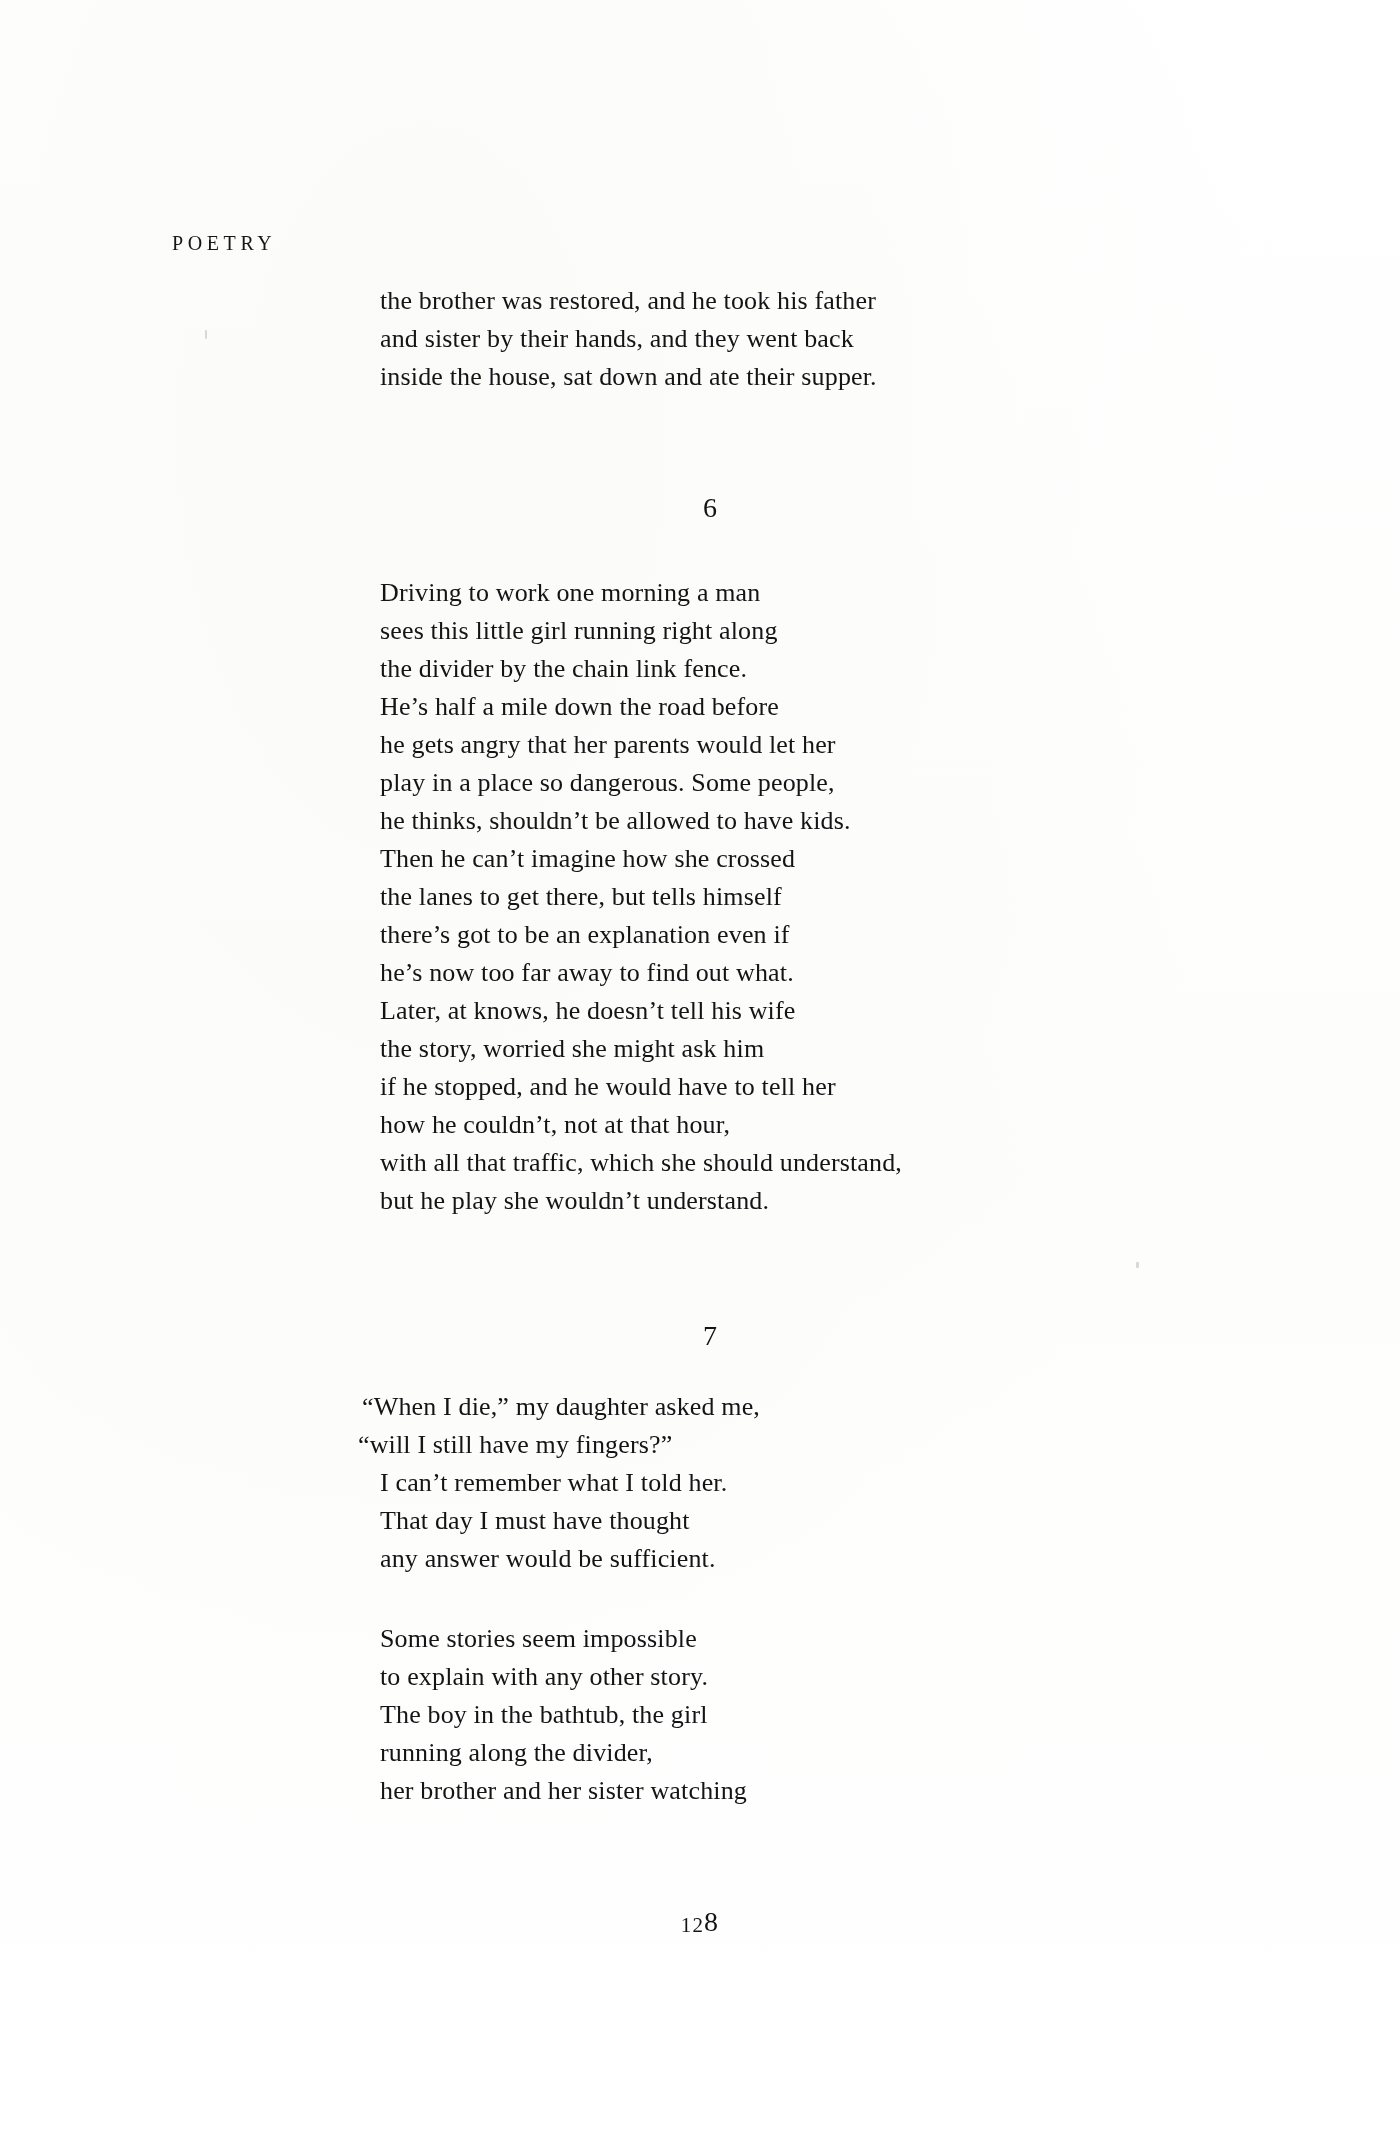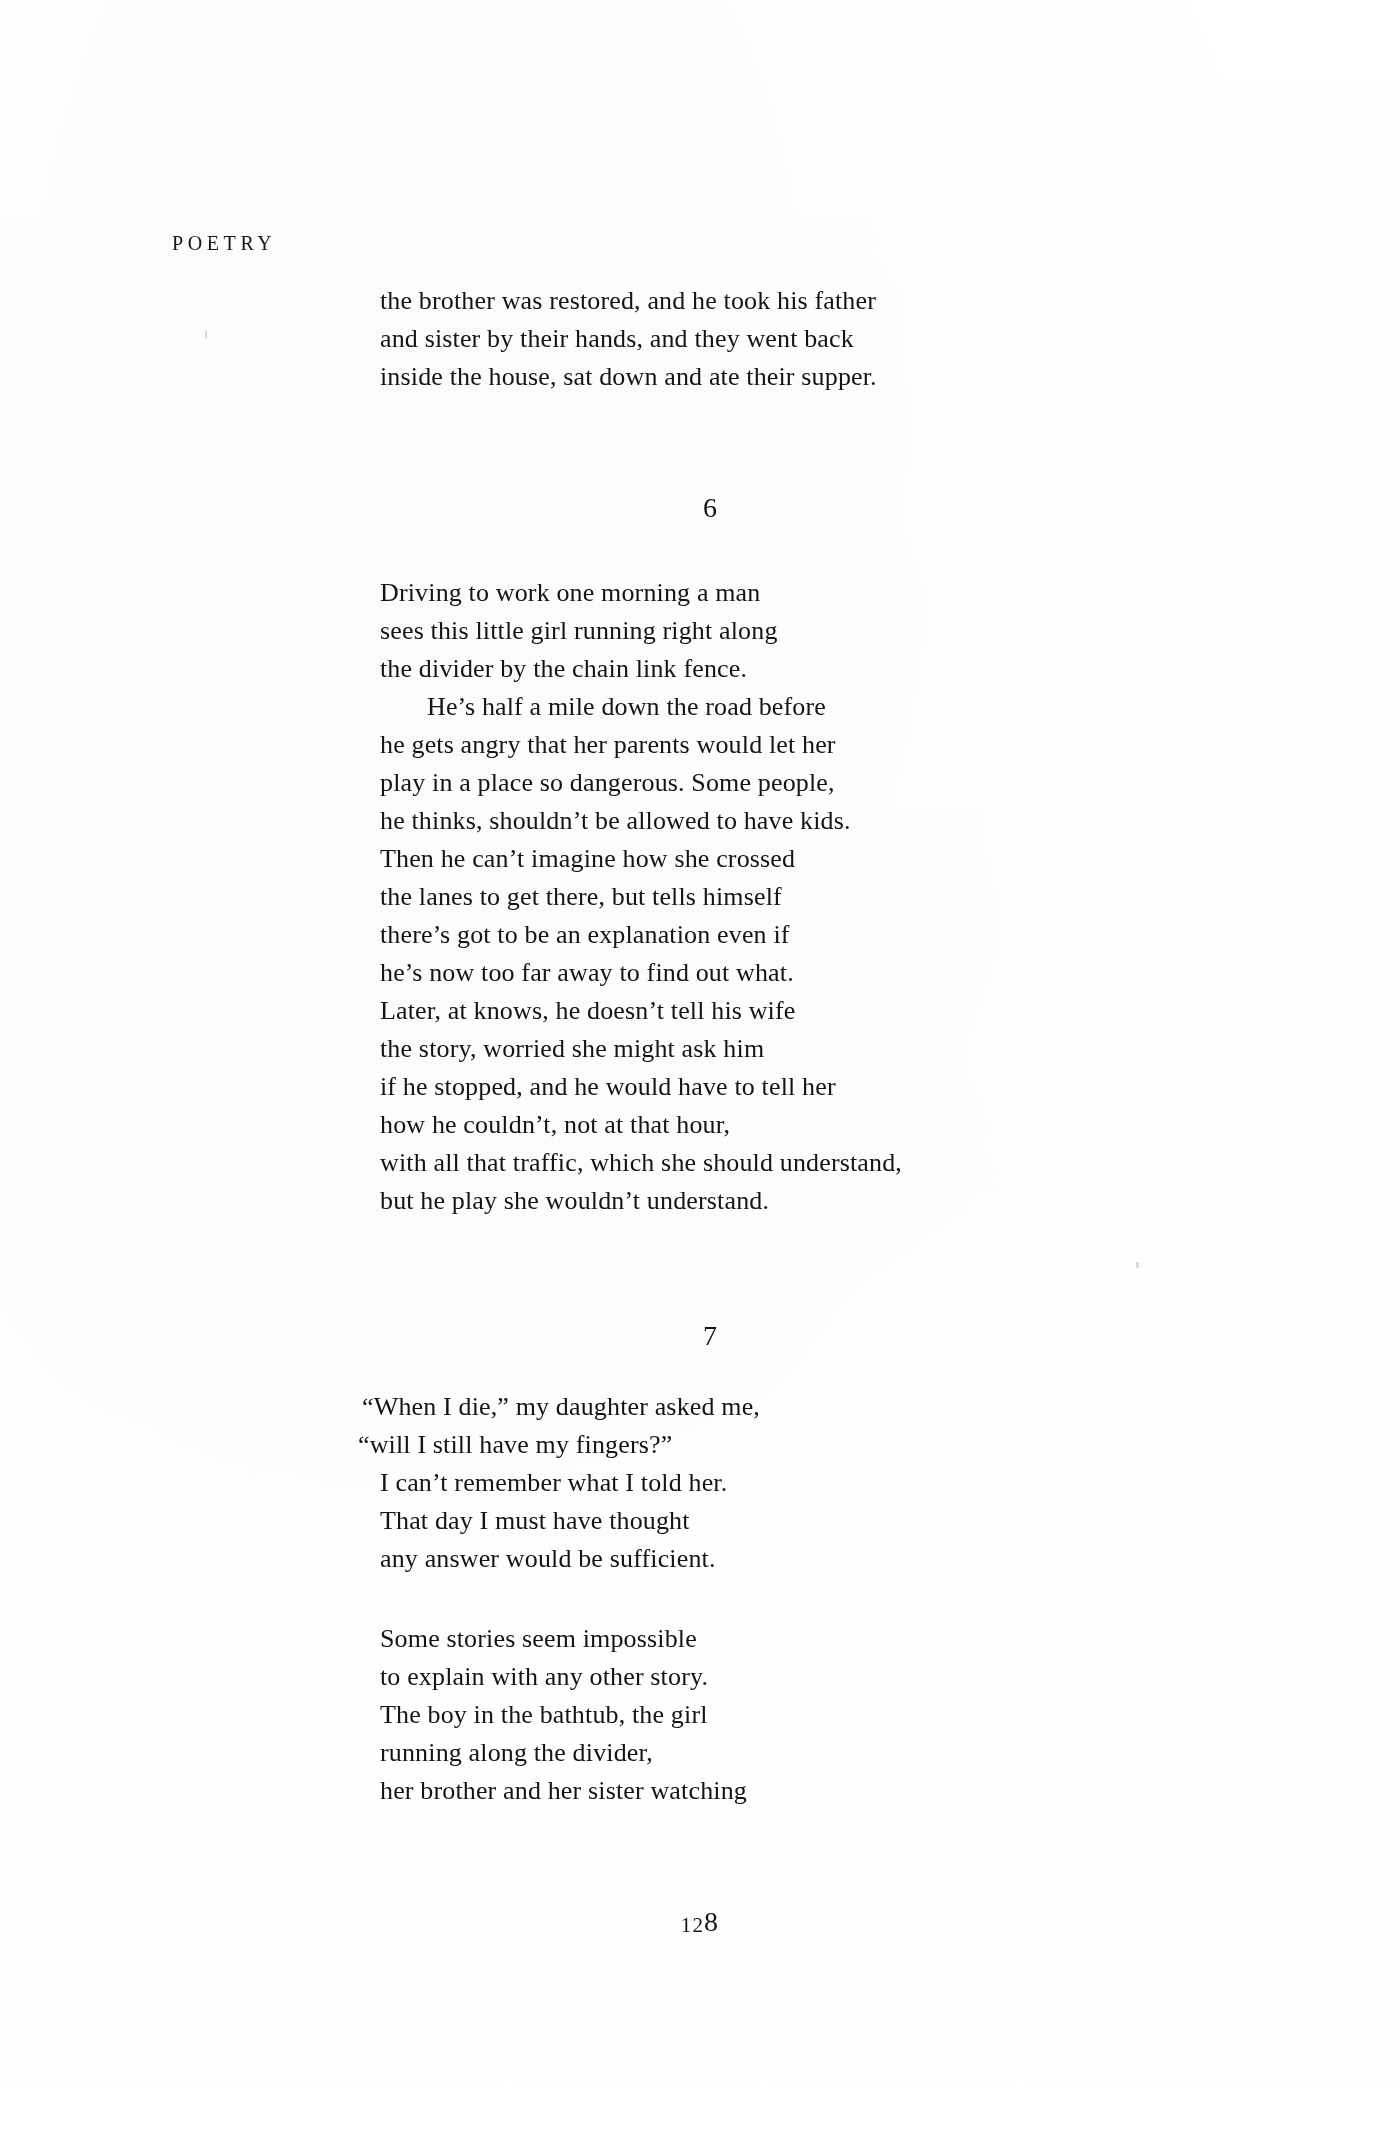--- a/index.html
+++ b/index.html
@@ -107,21 +107,21 @@
 
     <div class="line" style="left:380px; top:288px;">the brother was restored, and he took his father</div>
     <div class="line" style="left:380px; top:326px;">and sister by their hands, and they went back</div>
     <div class="line" style="left:380px; top:364px;">inside the house, sat down and ate their supper.</div>
 
     <div class="section-number" style="left:650px; top:494px;">6</div>
 
     <div class="line" style="left:380px; top:580px;">Driving to work one morning a man</div>
     <div class="line" style="left:380px; top:618px;">sees this little girl running right along</div>
     <div class="line" style="left:380px; top:656px;">the divider by the chain link fence.</div>
-    <div class="line" style="left:380px; top:694px;margin-left:47px;">He’s half a mile down the road before</div>
+    <div class="line" style="left:380px; top:694px;">He’s half a mile down the road before</div>
     <div class="line" style="left:380px; top:732px;">he gets angry that her parents would let her</div>
     <div class="line" style="left:380px; top:770px;">play in a place so dangerous. Some people,</div>
     <div class="line" style="left:380px; top:808px;">he thinks, shouldn’t be allowed to have kids.</div>
     <div class="line" style="left:380px; top:846px;">Then he can’t imagine how she crossed</div>
     <div class="line" style="left:380px; top:884px;">the lanes to get there, but tells himself</div>
     <div class="line" style="left:380px; top:922px;">there’s got to be an explanation even if</div>
     <div class="line" style="left:380px; top:960px;">he’s now too far away to find out what.</div>
     <div class="line" style="left:380px; top:998px;">Later, at knows, he doesn’t tell his wife</div>
     <div class="line" style="left:380px; top:1036px;text-align:center;">the story, worried she might ask him</div>
     <div class="line" style="left:380px; top:1074px;">if he stopped, and he would have to tell her</div>

